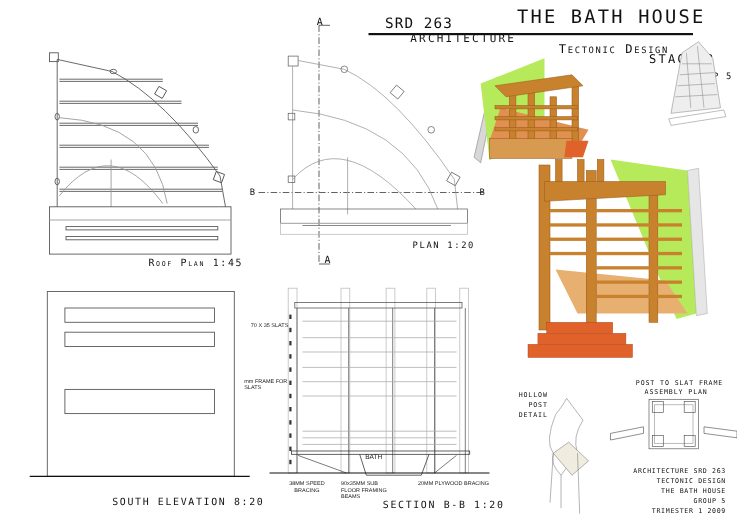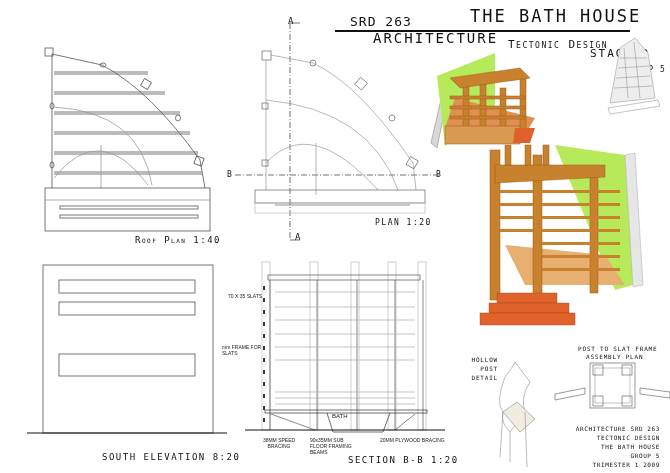--- a/index.html
+++ b/index.html
@@ -1,21 +1,21 @@
 <!DOCTYPE html>
 <html><head>
 <meta charset="utf-8">
 <style>
   html,body{margin:0;padding:0;background:#fff;}
   body{width:670px;height:473px;position:relative;overflow:hidden;font-family:"DejaVu Sans Mono",monospace;color:#111;}
   .abs{position:absolute;}
   .title-main{left:470px;top:6px;font-size:17px;letter-spacing:2px;font-family:"DejaVu Sans Mono",monospace;}
   .title-rule{left:335px;top:30px;width:295px;height:2px;background:#111;}
   .srd{left:350px;top:14px;font-size:13px;letter-spacing:1px;text-align:center;}
-  .arch{left:373px;top:30px;font-size:14px;letter-spacing:2px;}
+  .arch{left:373px;top:30px;font-size:10px;letter-spacing:2px;}
   .tectonic{left:508px;top:38px;font-size:11px;letter-spacing:1.5px;}
   .stage{left:590px;top:47px;font-size:11px;letter-spacing:2px;}
   .group{left:625px;top:65px;font-size:8px;letter-spacing:1px;}
   .caption{font-size:9px;letter-spacing:1.5px;}
   .small{font-family:"Liberation Sans",sans-serif;font-size:5px;color:#222;}
   svg{position:absolute;overflow:visible;}
   .tb{font-size:6px;letter-spacing:0.6px;text-align:right;line-height:9px;}
 </style>
 </head>
 <body>
@@ -62,21 +62,21 @@
       <line x1="14" y1="134" x2="162" y2="134"></line>
     <path d="M14 67 Q100 72 112 145" stroke="#999"></path>
     <path d="M14 138 Q60 80 108 145" stroke="#999"></path>
     <line x1="61" y1="105" x2="61" y2="148" stroke="#999"></line>
     <rect x="5" y="148" width="165" height="43"></rect>
     <line x1="5" y1="160" x2="170" y2="160" stroke="#999"></line>
     <rect x="20" y="166" width="138" height="3"></rect>
     <rect x="20" y="175" width="138" height="3"></rect>
   </g>
 </svg>
-<div class="abs caption" style="left:135px;top:235px;font-variant:small-caps;">Roof Plan 1:40</div>
+<div class="abs caption" style="left:135px;top:235px;font-variant:small-caps;">Roof Plan 1:45</div>
 
 <svg style="left:230px;top:15px;" width="210" height="230">
   <g stroke="#666" stroke-width="0.7" fill="none">
     <line x1="60" y1="8" x2="60" y2="225" stroke-dasharray="6,2,1,2" stroke="#333"></line>
     <line x1="60" y1="8" x2="70" y2="8" stroke="#333"></line>
     <line x1="60" y1="225" x2="70" y2="225" stroke="#333"></line>
     <line x1="5" y1="160" x2="210" y2="160" stroke-dasharray="6,2,1,2" stroke="#333"></line>
     <rect x="32" y="36" width="9" height="9"></rect>
     <line x1="36" y1="45" x2="36" y2="175" stroke="#999"></line>
     <rect x="32" y="88" width="6" height="6"></rect>

